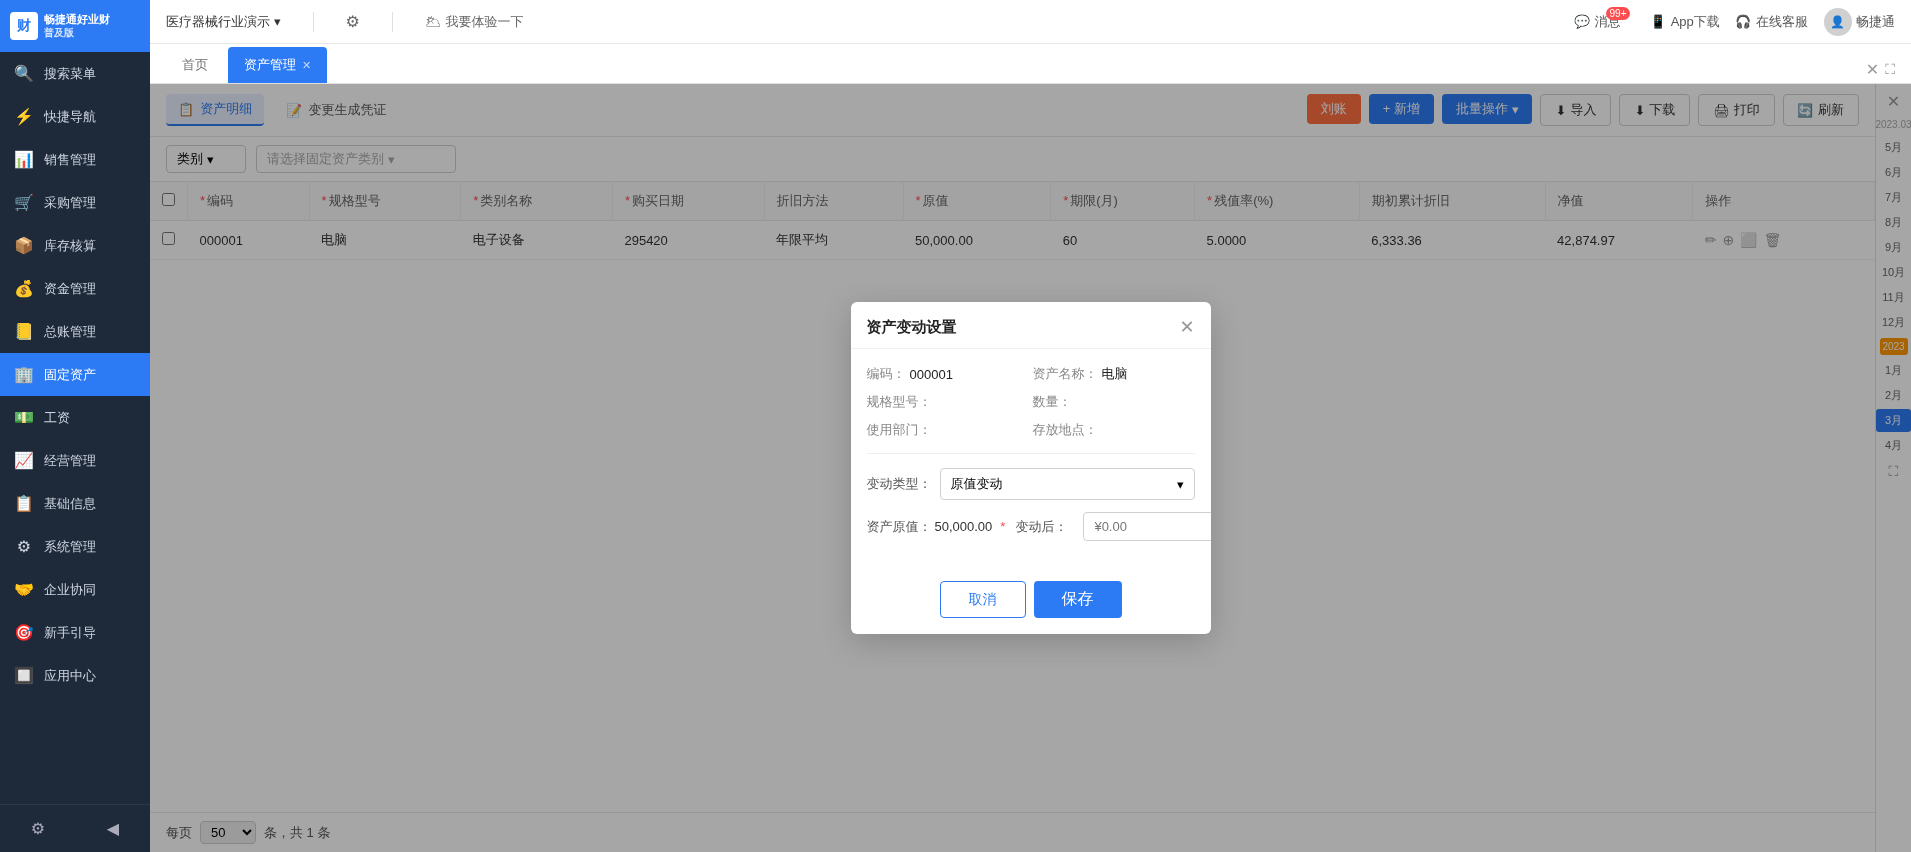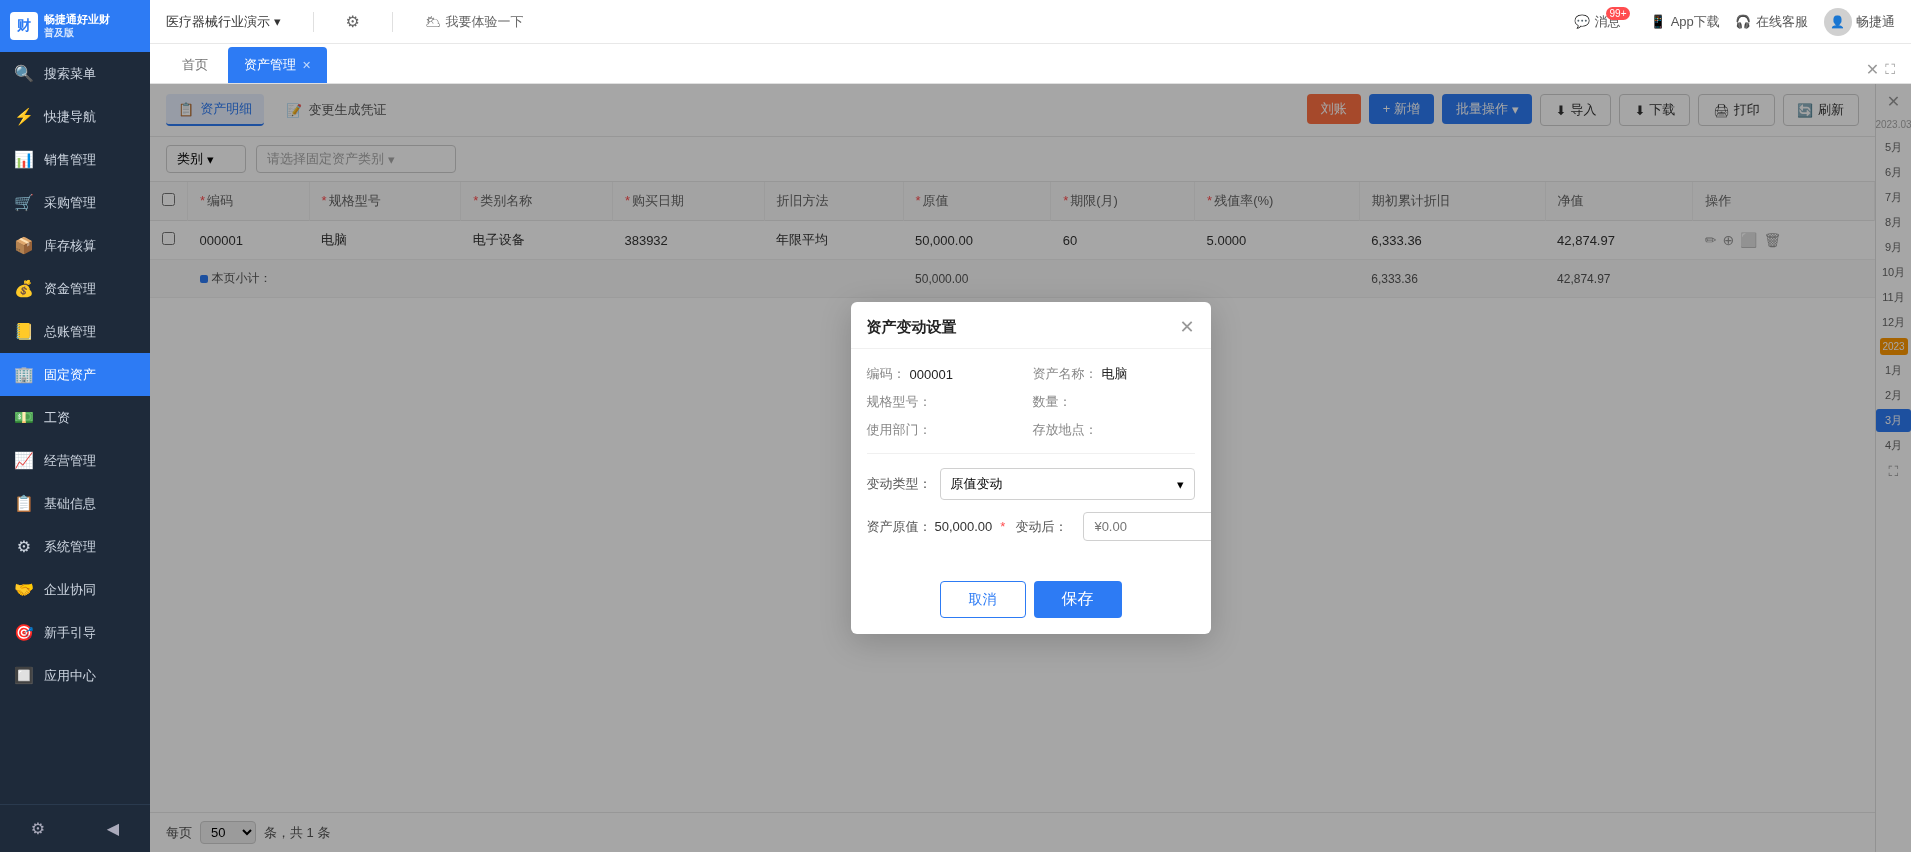--- a/index.html
+++ b/index.html
@@ -694,50 +694,35 @@
               <th><span>净值</span></th>
               <th><span>操作</span></th>
             </tr>
           </thead>
           <tbody>
             <tr>
               <td class="checkbox-col"><input type="checkbox" style=""></td>
               <td>000001</td>
               <td>电脑</td>
               <td>电子设备</td>
-              <td>383932</td>
+              <td>295420</td>
               <td>年限平均</td>
               <td>50,000.00</td>
               <td>60</td>
               <td>5.0000</td>
               <td>6,333.36</td>
               <td>42,874.97</td>
               <td>
                 <div class="action-col">
                   <span class="action-icon">✏</span>
                   <span class="action-icon">⊕</span>
                   <span class="action-icon">⬜</span>
                   <span class="action-icon">🗑</span>
                 </div>
               </td>
-            </tr>
-            <tr class="subtotal-row">
-              <td></td>
-              <td colspan="5">
-                <div class="subtotal-label">
-                  <span class="subtotal-dot"></span>
-                  <span>本页小计：</span>
-                </div>
-              </td>
-              <td>50,000.00</td>
-              <td></td>
-              <td></td>
-              <td>6,333.36</td>
-              <td>42,874.97</td>
-              <td></td>
             </tr>
           </tbody>
         </table>
       </div>
 
       <div class="pagination">
         <span>每页</span>
         <select class="page-size-select">
           <option>50</option>
           <option>100</option>

